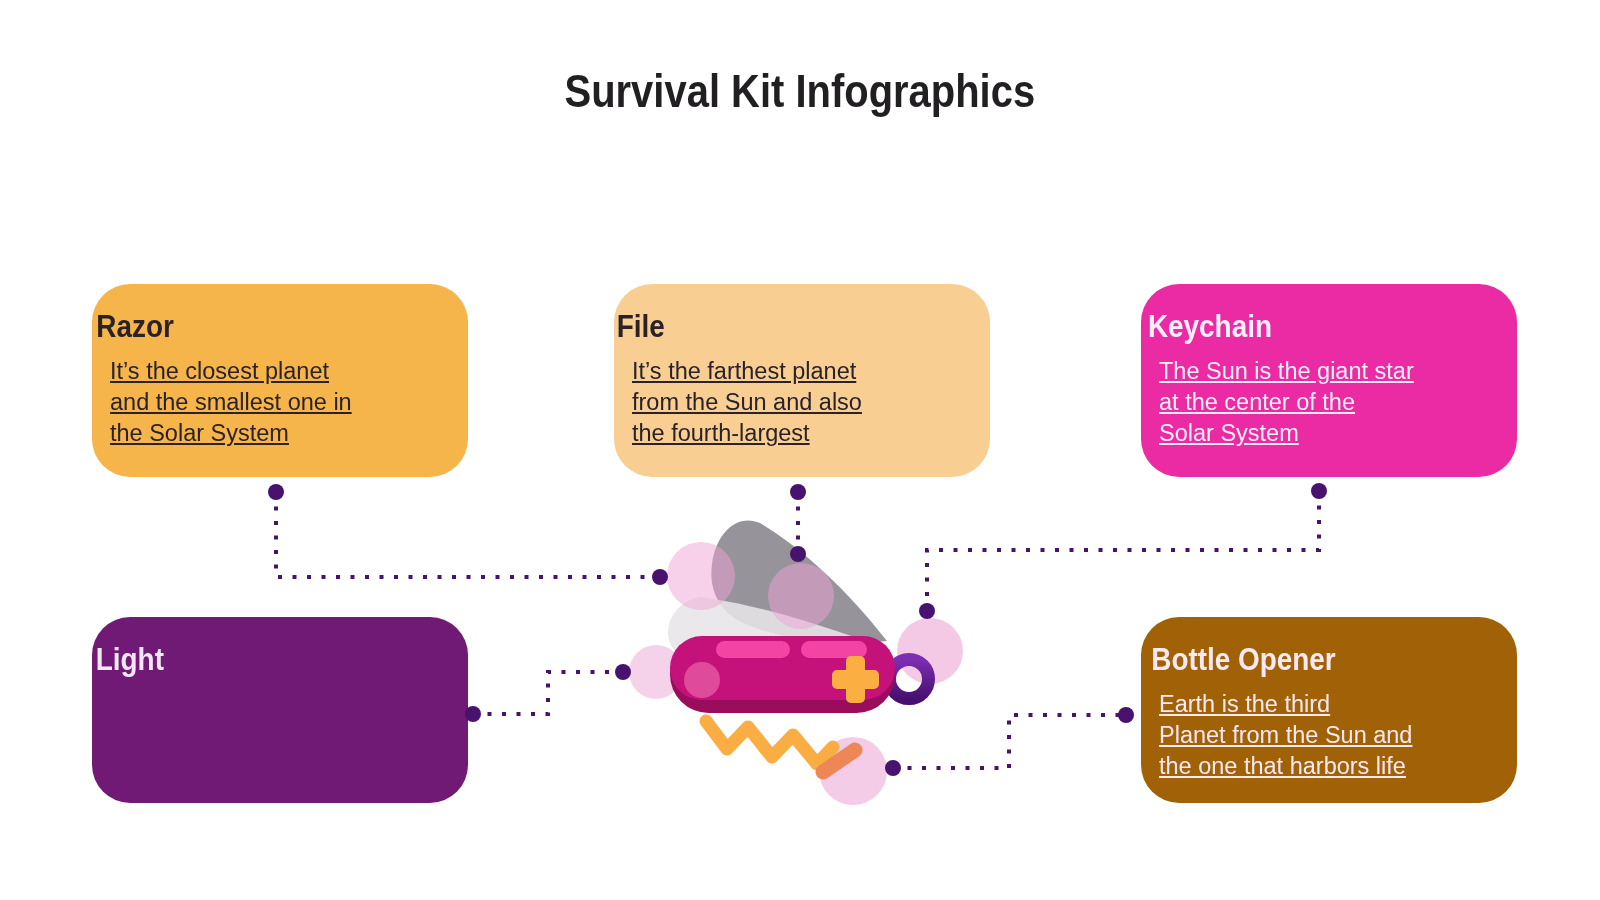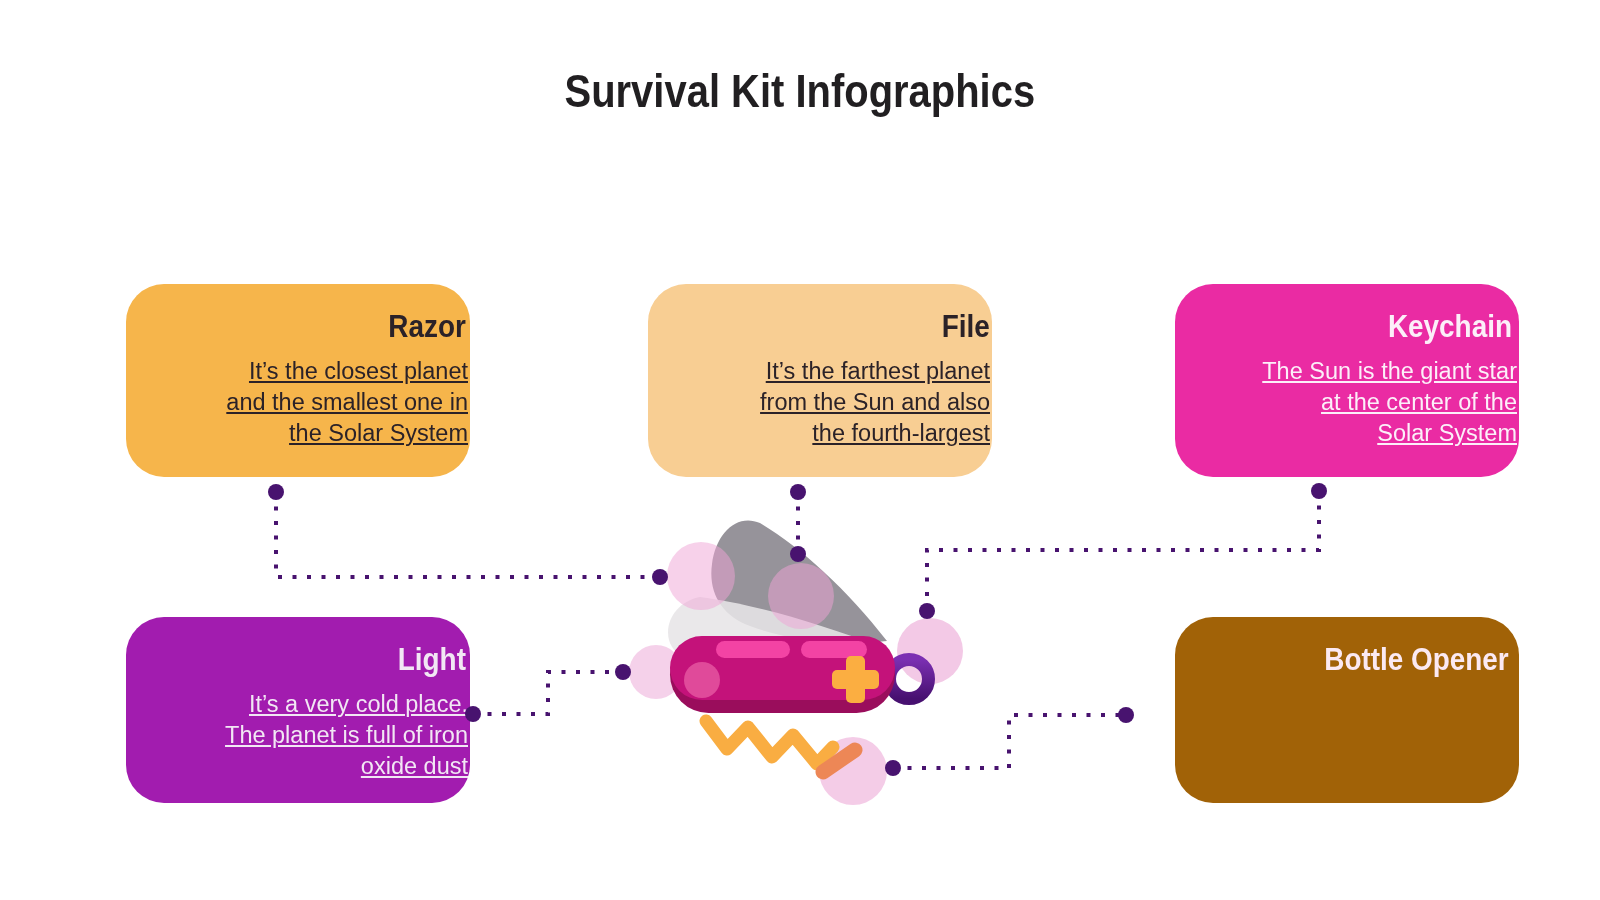--- a/index.html
+++ b/index.html
@@ -6,23 +6,22 @@
   .stage{
     position:relative;width:1600px;height:900px;overflow:hidden;
     font-family:"Liberation Sans",sans-serif;background:#fff;
   }
   .main-title{
     position:absolute;top:64px;left:0;width:1600px;margin:0;
     text-align:center;font-size:47px;font-weight:bold;line-height:1.15;
   }
   .main-title .squeeze{display:inline-block;transform:scaleX(.85);transform-origin:center;}
   .card{
-    position:absolute;width:344px;border-radius:38px;text-align:right;
+    position:absolute;width:376px;border-radius:38px;text-align:left;
     box-sizing:border-box;
-    margin-left:34px;
   }
   .row-top{top:284px;height:193px;}
   .row-bottom{top:617px;height:186px;}
   .col-left{left:92px;}
   .col-mid{left:614px;}
   .col-right{left:1141px;}
   .card-title{margin-top:26px;font-size:31px;font-weight:bold;line-height:1.1;}
   .card-title .squeeze{display:inline-block;transform:scaleX(.9);transform-origin:center;}
   .card-desc{
     margin:12px auto 0 auto;width:340px;font-size:23.5px;line-height:31px;
@@ -52,29 +51,29 @@
 Solar System</div>
   </div>
 
   <div class="card row-top col-mid" style="background: rgb(248, 206, 147); color: rgb(43, 34, 40);">
     <div class="card-title"><span class="squeeze">File</span></div>
     <div class="card-desc">It’s the farthest planet
 from the Sun and also
 the fourth-largest</div>
   </div>
 
-  <div class="card row-bottom col-left" style="background: #a21caf; color: rgb(242, 231, 244);">
+  <div class="card row-bottom col-left" style="background: #701a75; color: rgb(242, 231, 244);">
     <div class="card-title"><span class="squeeze">Light</span></div>
-    <div class="card-desc">It’s a very cold place.
-The planet is full of iron
-oxide dust</div>
   </div>
 
   <div class="card row-bottom col-right" style="background: #a16207; color: rgb(251, 233, 242);">
     <div class="card-title"><span class="squeeze">Bottle Opener</span></div>
+    <div class="card-desc">Earth is the third
+Planet from the Sun and
+the one that harbors life</div>
   </div>
 
   <svg class="overlay" viewBox="0 0 1600 900">
     <defs>
       <linearGradient id="ringGrad" x1="0" y1="0" x2="0" y2="1">
         <stop offset="0" stop-color="#7B2FB2"></stop>
         <stop offset="1" stop-color="#471070"></stop>
       </linearGradient>
     </defs>
 

